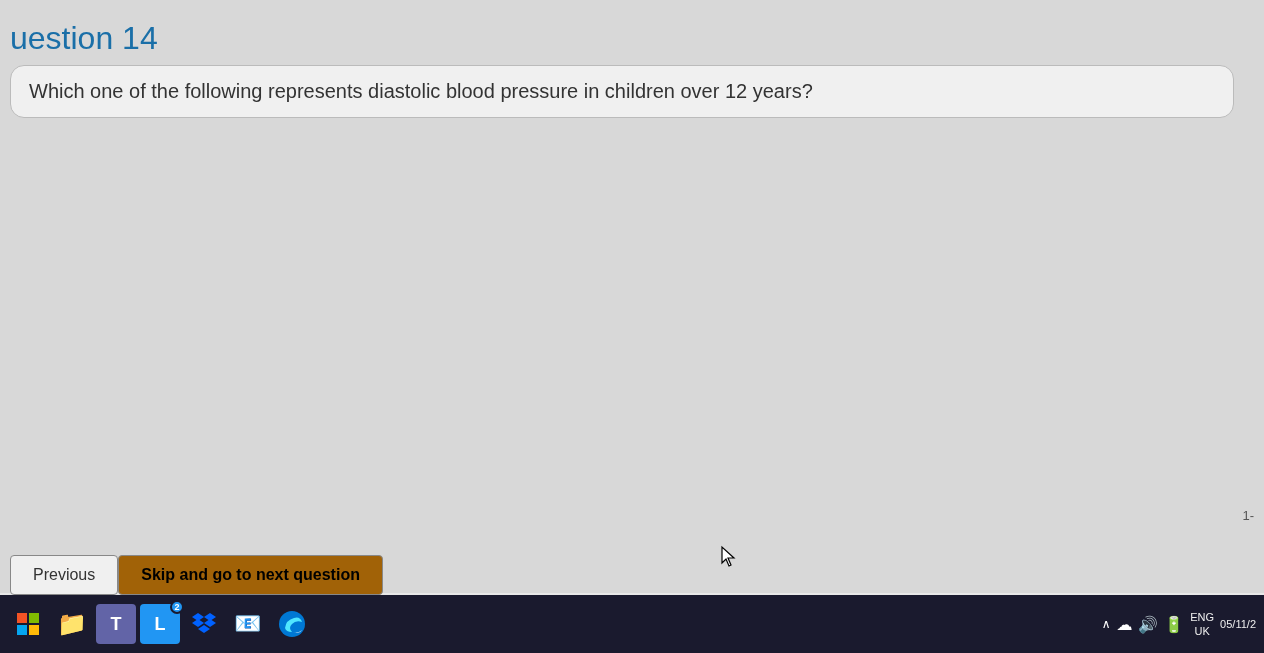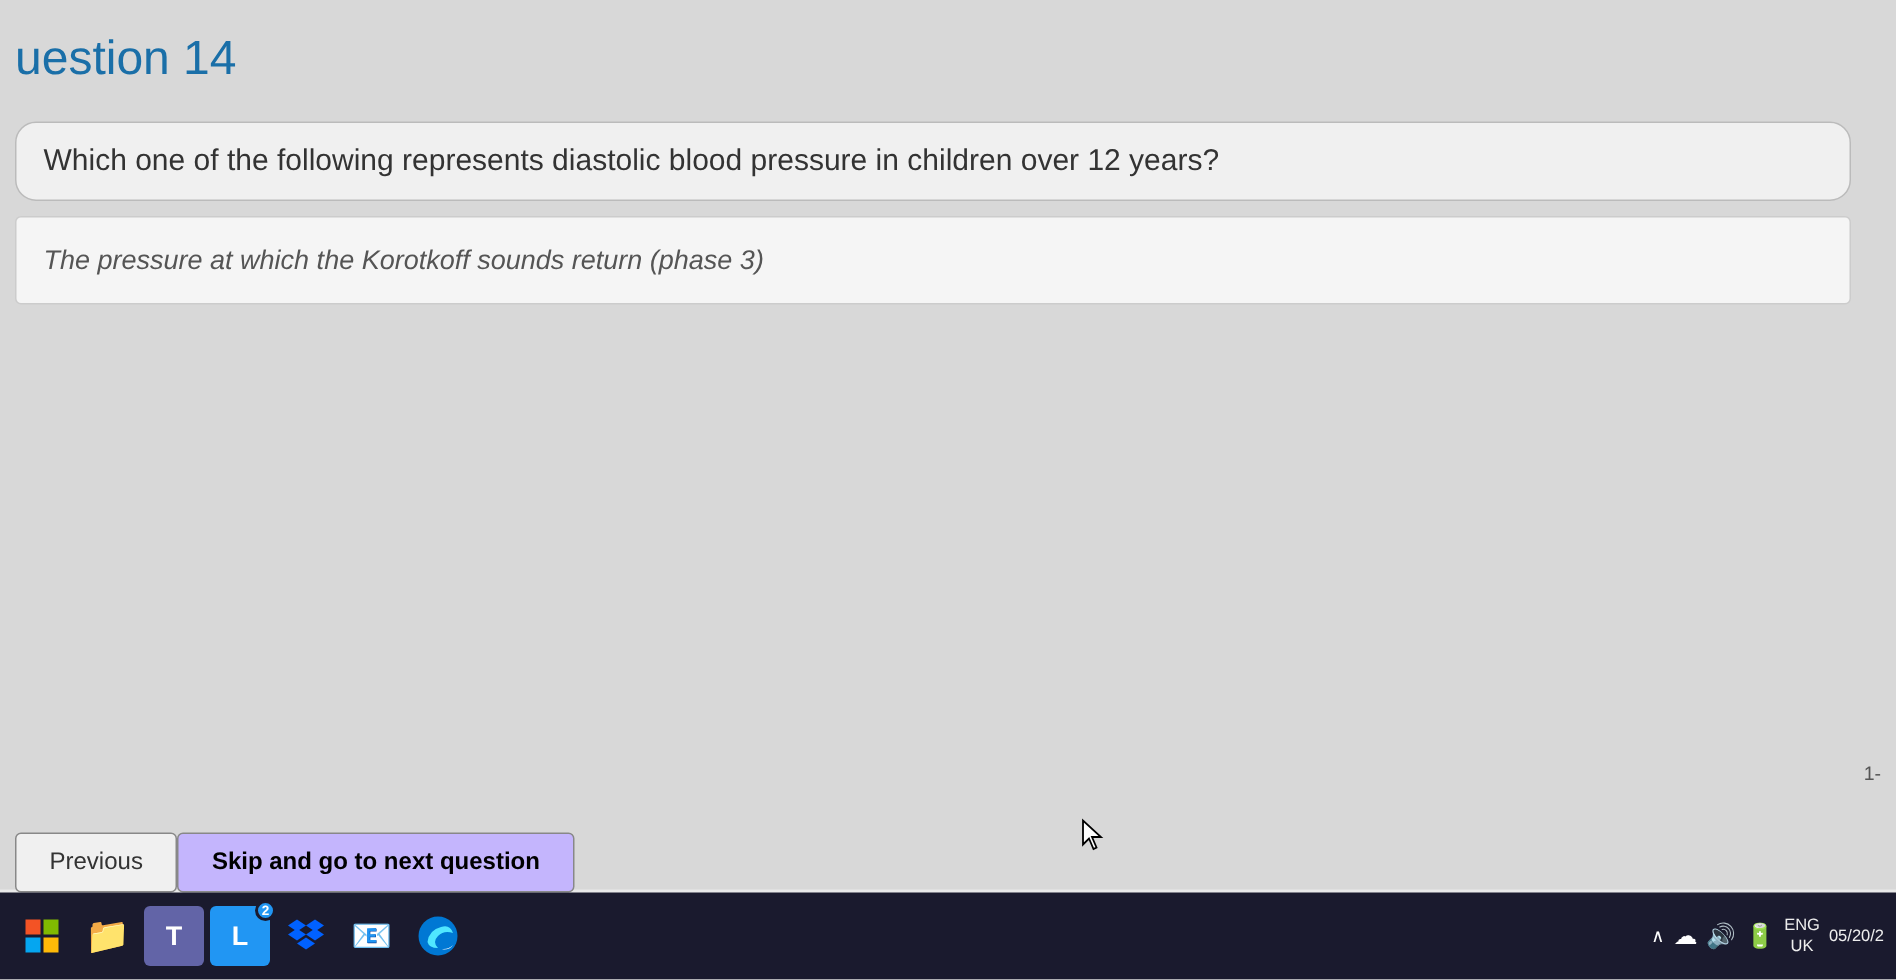--- a/index.html
+++ b/index.html
@@ -21,21 +21,21 @@
       position: absolute;
       top: 0;
       left: 0;
       right: 0;
       bottom: 60px;
       background: #d8d8d8;
       padding: 20px 30px 20px 10px;
     }
 
     .question-header {
-      margin-bottom: 24px;
+      margin-bottom: 8px;
     }
 
     .question-number {
       font-size: 32px;
       font-weight: 400;
       color: #1a6fa8;
     }
 
     .question-text-box {
       background: #f0f0f0;
@@ -88,21 +88,21 @@
       color: #333;
       font-size: 16px;
       padding: 10px 22px;
       border-radius: 4px;
       cursor: pointer;
       font-weight: 400;
     }
 
     .btn-skip {
       border: 1px solid #888;
-      background: #c4b5fd;
+      background: #a16207;
       color: #000;
       font-size: 16px;
       padding: 10px 22px;
       border-radius: 4px;
       cursor: pointer;
       font-weight: 700;
     }
 
     
     .taskbar {
@@ -216,23 +216,20 @@
 
 <div class="main-content">
   <div class="question-header">
     <span class="question-number">uestion 14</span>
   </div>
 
   <div class="question-text-box">
     <span class="question-text">Which one of the following represents diastolic blood pressure in children over 12 years?</span>
   </div>
 
-  <div class="answer-option">
-    <span class="answer-text">The pressure at which the Korotkoff sounds return (phase 3)</span>
-  </div>
 
 
 
   <div class="page-number">1-</div>
 </div>
 
 <div class="bottom-controls">
   <button class="btn-previous">Previous</button>
   <button class="btn-skip">Skip and go to next question</button>
 </div>
@@ -294,16 +291,16 @@
     <span style="font-size:16px;">☁</span>
     <span style="font-size:16px;">🔊</span>
     <span style="font-size:16px;">🔋</span>
 
     <div class="taskbar-system-group">
       <span>ENG</span>
       <span>UK</span>
     </div>
 
     <div class="taskbar-system-group">
-      <span>05/20/2</span>
+      <span>05/11/2</span>
     </div>
   </div>
 </div>
 
 </body></html>

